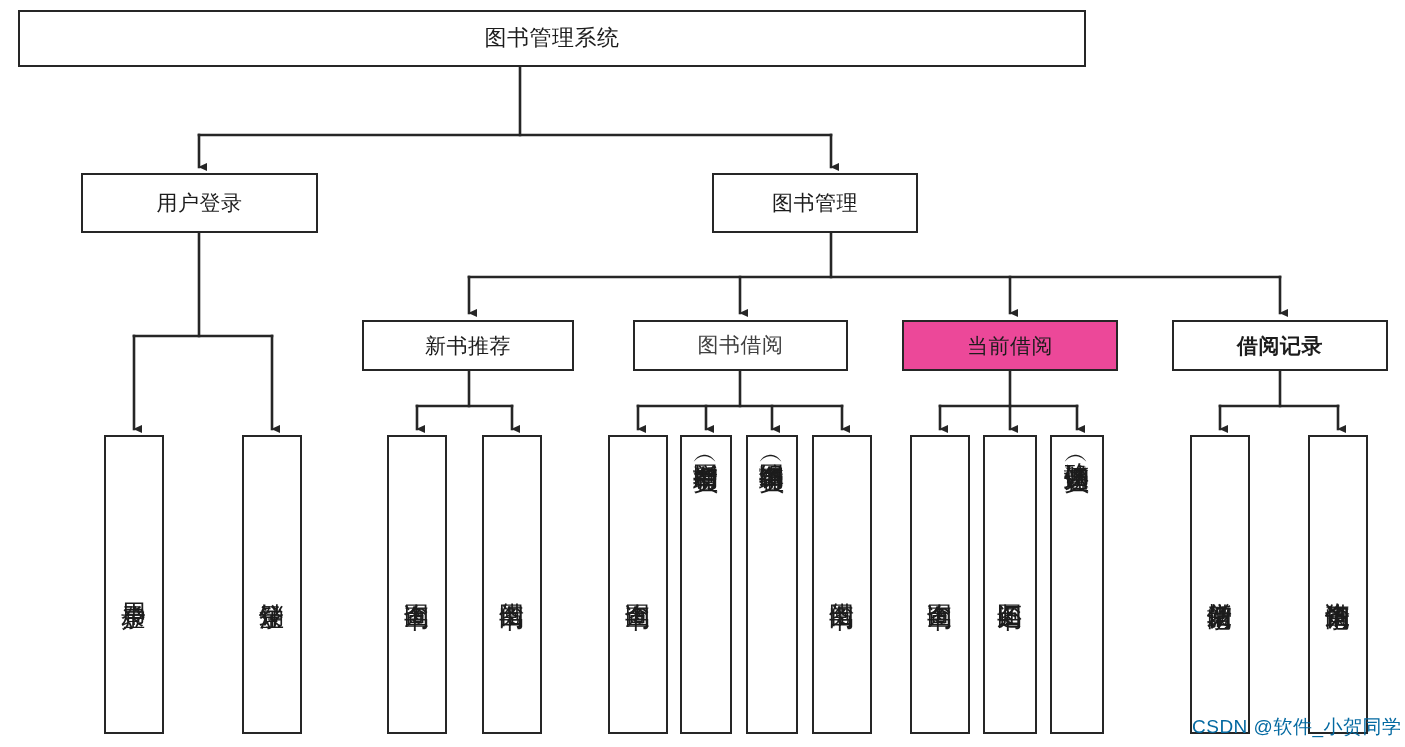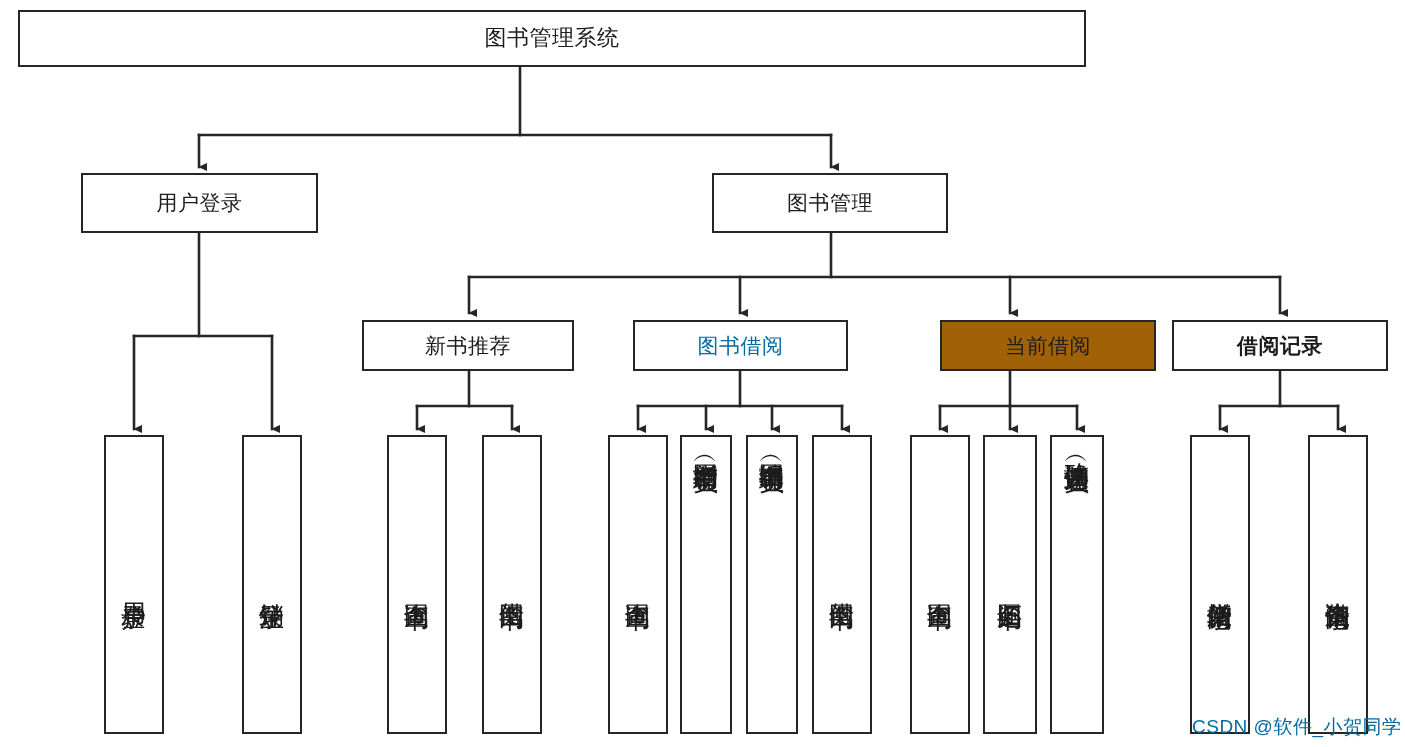--- a/index.html
+++ b/index.html
@@ -137,31 +137,31 @@
     </g>
   </svg>
 
   <div class="node-box root" style="left: 18px; top: 10px; width: 1068px; height: 57px; border-color: rgb(38, 38, 38); background: rgb(255, 255, 255);">
     <span class="node-label-h" style="color: rgb(28, 28, 28);">图书管理系统</span>
   </div>
 
   <div class="node-box" style="left: 81px; top: 173px; width: 237px; height: 60px; border-color: rgb(38, 38, 38); background: rgb(255, 255, 255);">
     <span class="node-label-h" style="color: rgb(28, 28, 28);">用户登录</span>
   </div>
-  <div class="node-box" style="left: 712px; top: 173px; width: 236px; height: 60px; border-color: rgb(38, 38, 38); background: rgb(255, 255, 255);">
+  <div class="node-box" style="left: 712px; top: 173px; width: 206px; height: 60px; border-color: rgb(38, 38, 38); background: rgb(255, 255, 255);">
     <span class="node-label-h" style="color: rgb(28, 28, 28);">图书管理</span>
   </div>
 
   <div class="node-box" style="left: 362px; top: 320px; width: 212px; height: 51px; border-color: rgb(38, 38, 38); background: rgb(255, 255, 255);">
     <span class="node-label-h" style="color: rgb(28, 28, 28);">新书推荐</span>
   </div>
   <div class="node-box" style="left: 633px; top: 320px; width: 215px; height: 51px; border-color: rgb(38, 38, 38); background: rgb(255, 255, 255);">
-    <span class="node-label-h" style="color: #0369a1;">图书借阅</span>
-  </div>
-  <div class="node-box" style="left: 902px; top: 320px; width: 216px; height: 51px; border-color: rgb(38, 38, 38); background: #a16207; margin-left: 38px;">
+    <span class="node-label-h" style="color: #404040; font-family: Liberation Serif, serif;">图书借阅</span>
+  </div>
+  <div class="node-box" style="left: 902px; top: 320px; width: 216px; height: 51px; border-color: rgb(38, 38, 38); background: #ec4899;">
     <span class="node-label-h" style="color: rgb(28, 28, 28);">当前借阅</span>
   </div>
   <div class="node-box" style="left: 1172px; top: 320px; width: 216px; height: 51px; border-color: rgb(38, 38, 38); background: rgb(255, 255, 255); font-weight: bold;">
     <span class="node-label-h" style="color: rgb(28, 28, 28);">借阅记录</span>
   </div>
 
   <div class="leaf-box align-mid" style="left: 104px; top: 435px; width: 60px; height: 299px; border-color: rgb(38, 38, 38); background: rgb(255, 255, 255);">
     <span class="node-label-v" style="color: rgb(28, 28, 28);">用户登录</span>
   </div>
   <div class="leaf-box align-mid" style="left: 242px; top: 435px; width: 60px; height: 299px; border-color: rgb(38, 38, 38); background: rgb(255, 255, 255);">

